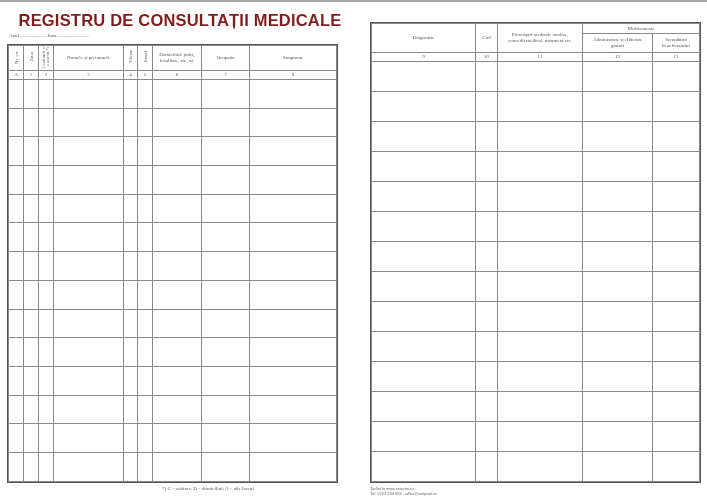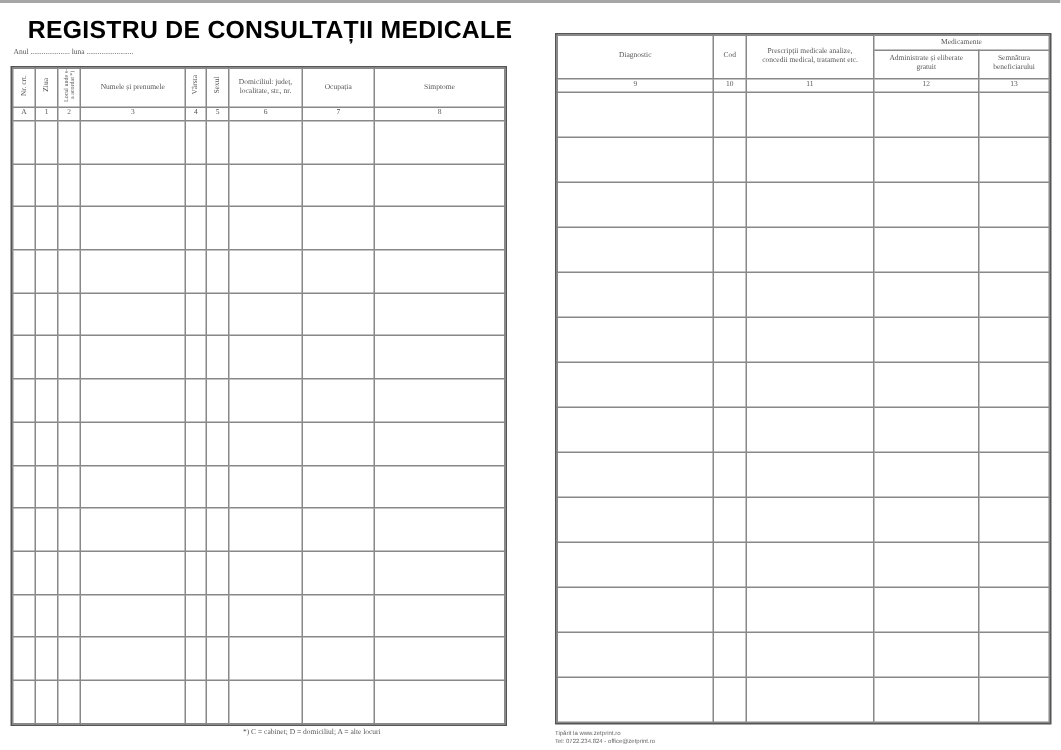--- a/index.html
+++ b/index.html
@@ -1,18 +1,18 @@
 <!DOCTYPE html>
 <html><head>
 <meta charset="utf-8">
 <style>
   html, body { margin:0; padding:0; }
   body { width:707px; height:500px; background:#ffffff; position:relative; overflow:hidden; font-family:"Liberation Serif", serif; color:#333; }
   .topline { position:absolute; left:0; top:0; width:707px; height:2px; background:#a6a6a6; }
-  .title { position:absolute; left:0; width:360px; top:11px; text-align:center; font-family:"Liberation Sans", sans-serif; font-weight:bold; font-size:16.5px; color:#000000; letter-spacing:0.2px; }
+  .title { position:absolute; left:0; width:360px; top:11px; text-align:center; font-family:"Liberation Sans", sans-serif; font-weight:bold; font-size:16.5px; color:#7f1d1d; letter-spacing:0.2px; }
   .anul { position:absolute; left:9px; top:33px; font-size:5px; color:#555; white-space:nowrap; }
   table { position:absolute; border-collapse:collapse; table-layout:fixed; }
   td, th { border:1px solid #888; padding:0; font-weight:normal; font-size:5px; text-align:center; vertical-align:middle; color:#555; line-height:6px; overflow:hidden; }
   .outer { outline:1.3px solid #555; }
   .rot { writing-mode:vertical-rl; transform:rotate(180deg); display:inline-block; white-space:nowrap; line-height:5px; }
   .numrow td { height:8px; }
   #left-table { left:8px; top:45px; width:328px; }
   #left-table .hdr th { height:24px; }
   #left-table .data td { height:27.7px; }
   #right-table { left:371px; top:23px; width:328px; }

